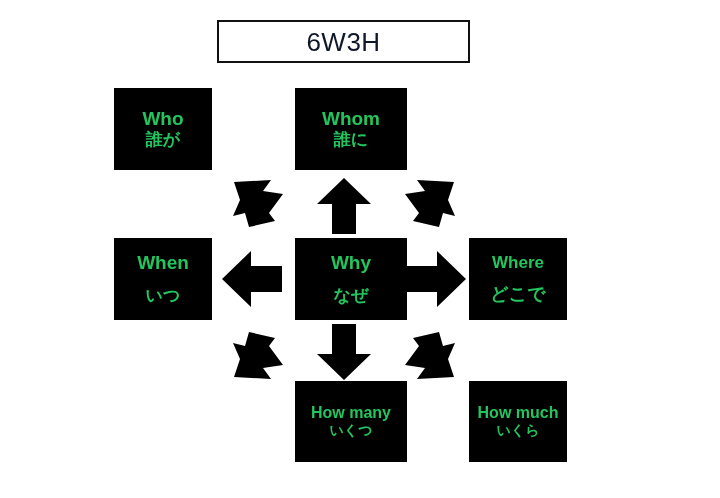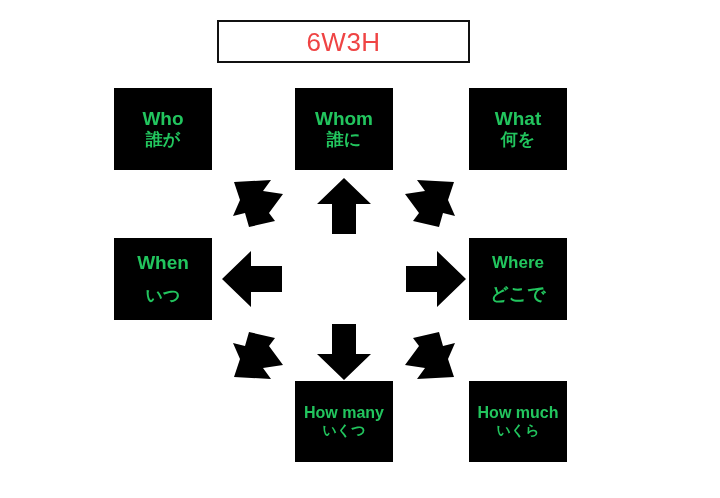--- a/index.html
+++ b/index.html
@@ -31,21 +31,21 @@
     border: 2px solid #111111;
     background: #ffffff;
     box-sizing: border-box;
     display: flex;
     align-items: center;
     justify-content: center;
   }
   .title-text {
     font-size: 26px;
     font-weight: 400;
-    color: #ef4444;
+    color: #0f172a;
     letter-spacing: 0.5px;
     line-height: 1;
   }
 
   
   .cell {
     position: absolute;
     background: #000000;
     color: #22c55e;
     display: flex;
@@ -70,21 +70,21 @@
   
   .fs-lg .en { font-size: 19px; }
   .fs-lg .jp { font-size: 17px; }
   .fs-md .en { font-size: 17px; }
   .fs-md .jp { font-size: 18px; }
   .fs-sm .en { font-size: 16px; }
   .fs-sm .jp { font-size: 14px; }
 
   
   .col-l { left: 114px;  width: 98px; }
-  .col-c { left: 295px;  width: 98px; }
+  .col-c { left: 295px;  width: 112px; }
   .col-r { left: 469px;  width: 98px; }
   
   .row-t { top: 88px;  height: 82px; }
   .row-m { top: 238px; height: 82px; gap: 12px; }
   .row-b { top: 381px; height: 81px; }
 
   
   .arrow {
     position: absolute;
     pointer-events: none;
@@ -113,30 +113,30 @@
   <div class="cell col-l row-t fs-lg">
     <span class="en">Who</span>
     <span class="jp">誰が</span>
   </div>
 
   <div class="cell col-c row-t fs-lg">
     <span class="en">Whom</span>
     <span class="jp">誰に</span>
   </div>
 
-  <div class="cell col-r row-t fs-lg">
-    <span class="en">What</span>
-    <span class="jp">何を</span>
-  </div>
 
   <div class="cell col-l row-m fs-lg">
     <span class="en">When</span>
     <span class="jp">いつ</span>
   </div>
 
+  <div class="cell col-c row-m fs-lg">
+    <span class="en">Why</span>
+    <span class="jp">なぜ</span>
+  </div>
 
   <div class="cell col-r row-m fs-md">
     <span class="en">Where</span>
     <span class="jp">どこで</span>
   </div>
 
 
   <div class="cell col-c row-b fs-sm">
     <span class="en">How many</span>
     <span class="jp">いくつ</span>

